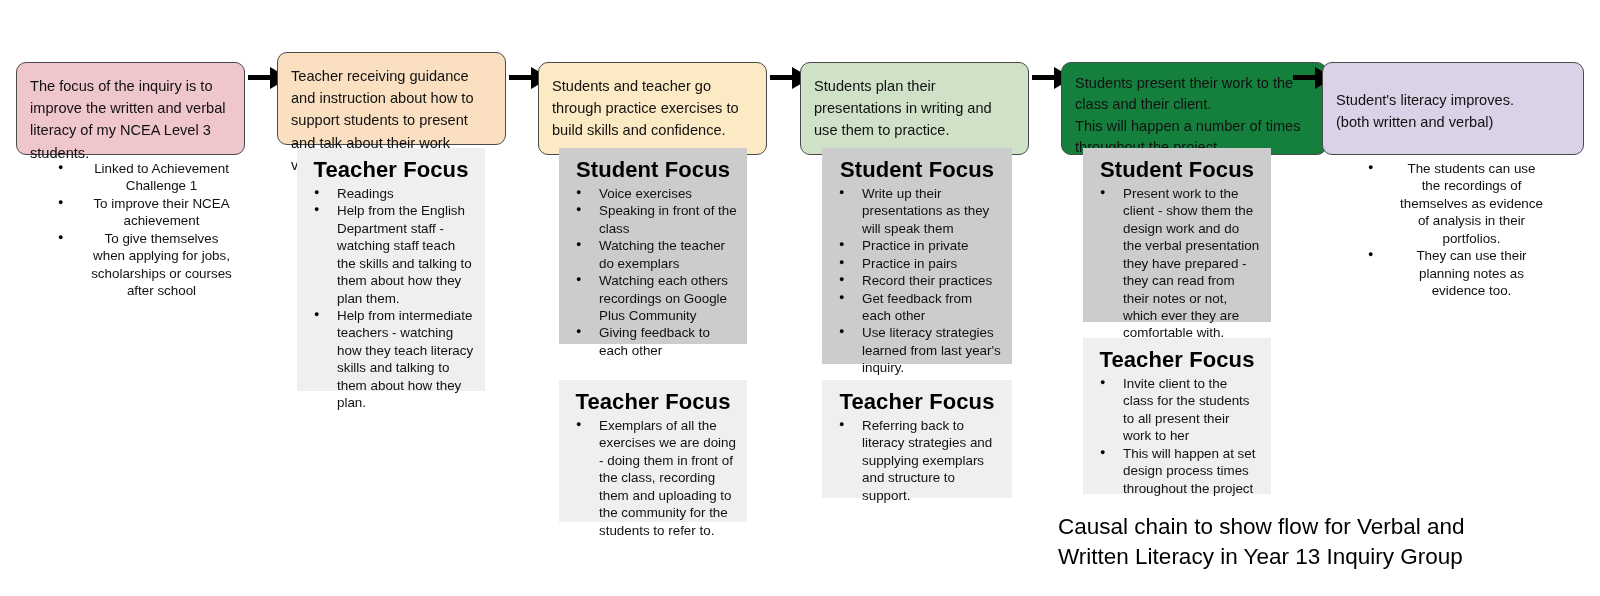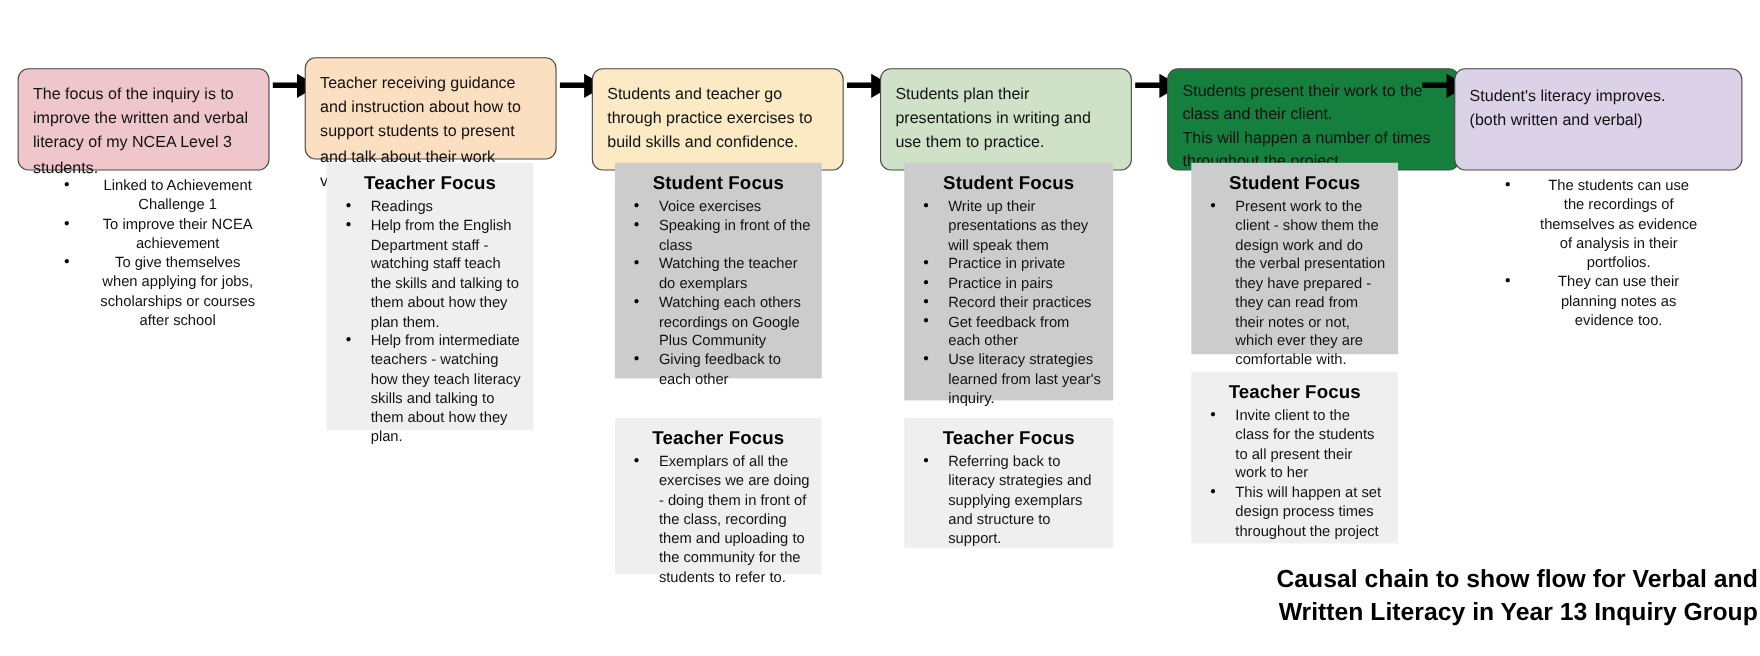--- a/index.html
+++ b/index.html
@@ -65,21 +65,21 @@
   .panel {
     position: absolute;
     box-sizing: border-box;
     padding: 8px 10px 10px 10px;
   }
   .panel.shade-dark   { background: #cccccc; }
   .panel.shade-light  { background: #efefef; }
   .panel.shade-none   { background: transparent; }
 
   .panel-title {
-    font-size: 17px;
+    font-size: 22px;
     font-weight: bold;
     text-align: center;
     margin: 1px 0 2px 0;
     letter-spacing: 0.1px;
     color: #000000;
   }
 
   .panel ul {
     margin: 0;
     padding: 0 0 0 20px;
@@ -105,25 +105,25 @@
 
   
   .panel.wide-bullets ul { padding-left: 30px; }
   .panel.wide-bullets ul li { padding-left: 12px; text-align: center; }
   .panel.wide-bullets ul li::before { left: -20px; }
 
   
   #caption {
     position: absolute;
     font-size: 22.5px;
-    font-weight: bold;
+    font-weight: normal;
     line-height: 1.33;
     color: #000000;
     white-space: pre-line;
-    text-align: right;
+    text-align: left;
   }
 </style>
 </head>
 <body>
 
 <div id="canvas">
 
   <div class="flow-box" style="left:16px; top:31px; width:229px; height:93px; background:#efc6cc;">The focus of the inquiry is to improve the written and verbal literacy of my NCEA Level 3 students.</div>
 
   <div class="arrow" style="left:248px; top:67px;">
@@ -153,21 +153,21 @@
   </div>
 
   <div class="flow-box" style="left:1061px; top:31px; width:266px; height:93px; background:#15803d; padding-top:10px; line-height:1.47;">Students present their work to the class and their client.
 This will happen a number of times throughout the project.</div>
 
   <div class="arrow" style="left:1293px; top:67px;">
     <div class="shaft"></div>
     <div class="head"></div>
   </div>
 
-  <div class="flow-box" style="left:1322px; top:31px; width:262px; height:93px; background:#dcd2e8; padding-top:14px;">Student's literacy improves.
+  <div class="flow-box" style="left:1322px; top:31px; width:262px; height:93px; background:#dcd2e8; padding-top:26px;">Student's literacy improves.
 (both written and verbal)</div>
 
   <div class="panel shade-none wide-bullets" style="left:38px; top:152px; width:205px;">
 
     <ul>
         <li>Linked to Achievement Challenge 1</li>
         <li>To improve their NCEA achievement</li>
         <li>To give themselves when applying for jobs, scholarships or courses after school</li>
       </ul>
   </div>

